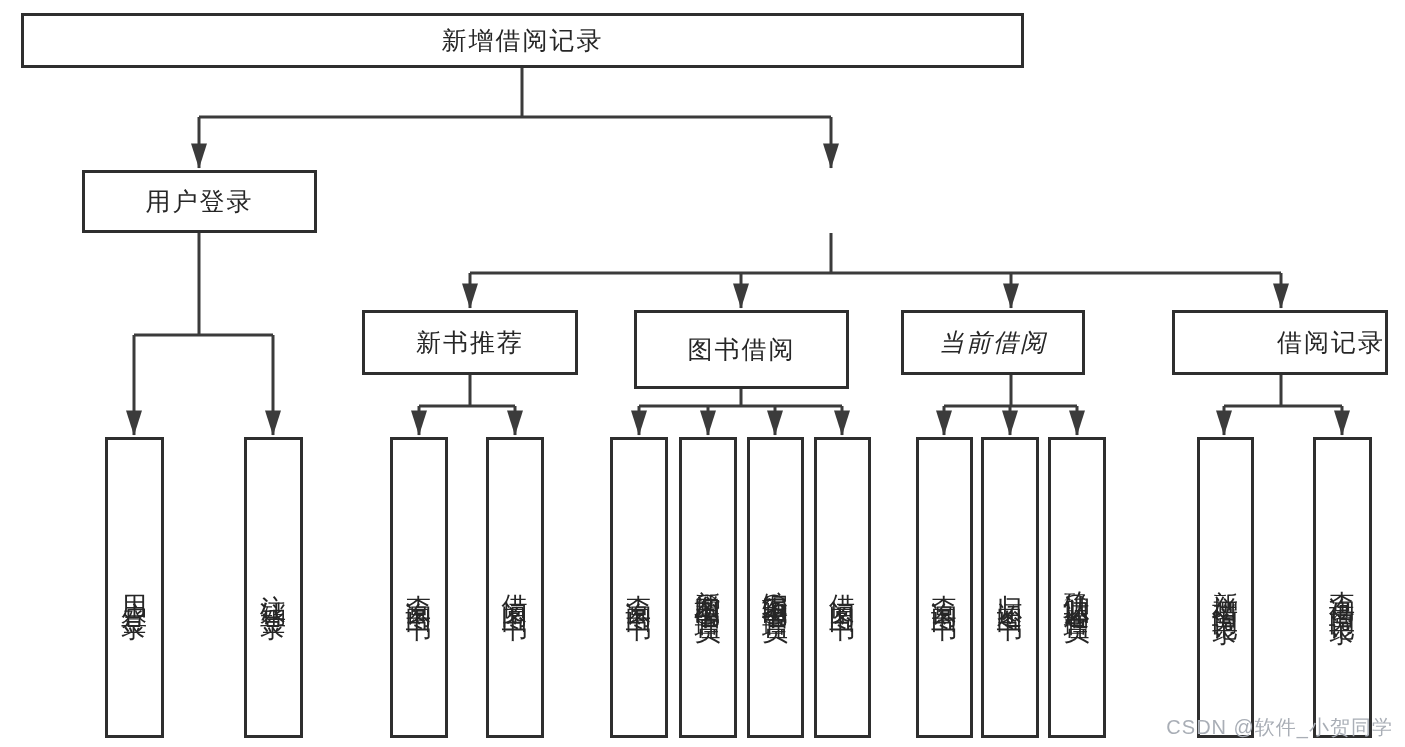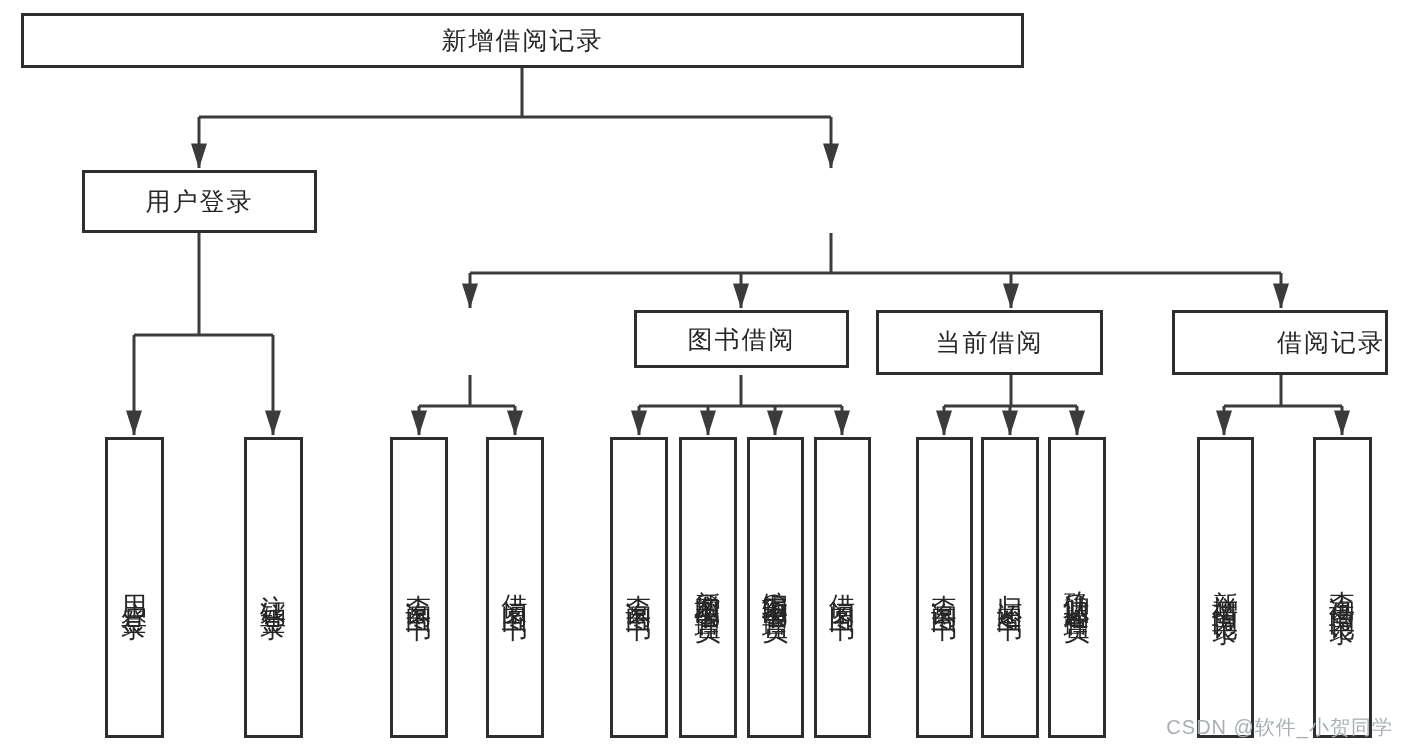--- a/index.html
+++ b/index.html
@@ -106,24 +106,27 @@
   </svg>
 
   <div class="box node" style="left:21px;top:13px;width:1003px;height:55px;">
     <span class="lbl">新增借阅记录</span>
   </div>
 
   <div class="box node" style="left:82px;top:170px;width:235px;height:63px;">
     <span class="lbl">用户登录</span>
   </div>
 
-  <div class="box node" style="left:634px;top:310px;width:215px;height:58px;">
+  <div class="box node" style="left:362px;top:310px;width:216px;height:65px;">
+    <span class="lbl">新书推荐</span>
+  </div>
+  <div class="box node" style="left:634px;top:310px;width:215px;height:79px;">
     <span class="lbl">图书借阅</span>
   </div>
-  <div class="box node" style="left:876px;top:310px;width:227px;height:65px;">
+  <div class="box node" style="left:901px;top:310px;width:184px;height:65px;font-style:italic;">
     <span class="lbl">当前借阅</span>
   </div>
   <div class="box node" style="left:1172px;top:310px;width:216px;height:65px;justify-content:flex-end;">
     <span class="lbl">借阅记录</span>
   </div>
 
   <div class="box leaf gap-lg" style="left:105px;top:437px;width:59px;height:301px;">
     <span class="lbl">用户登录</span>
   </div>
   <div class="box leaf gap-lg" style="left:244px;top:437px;width:59px;height:301px;">

